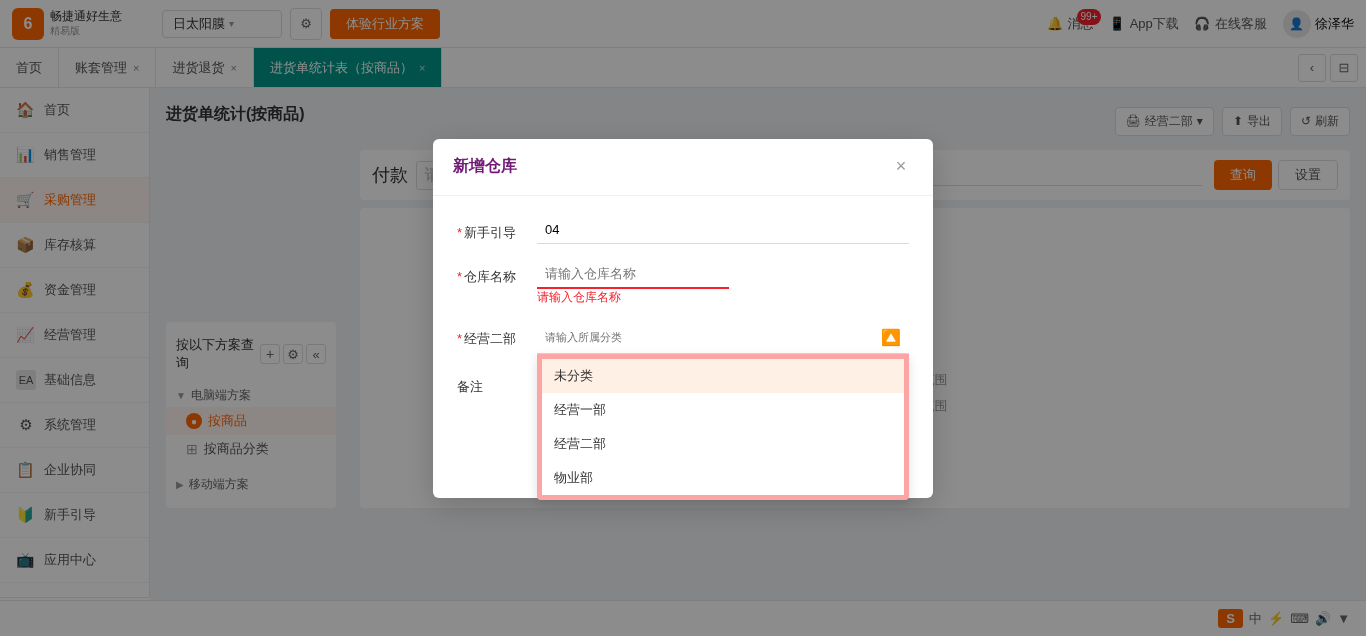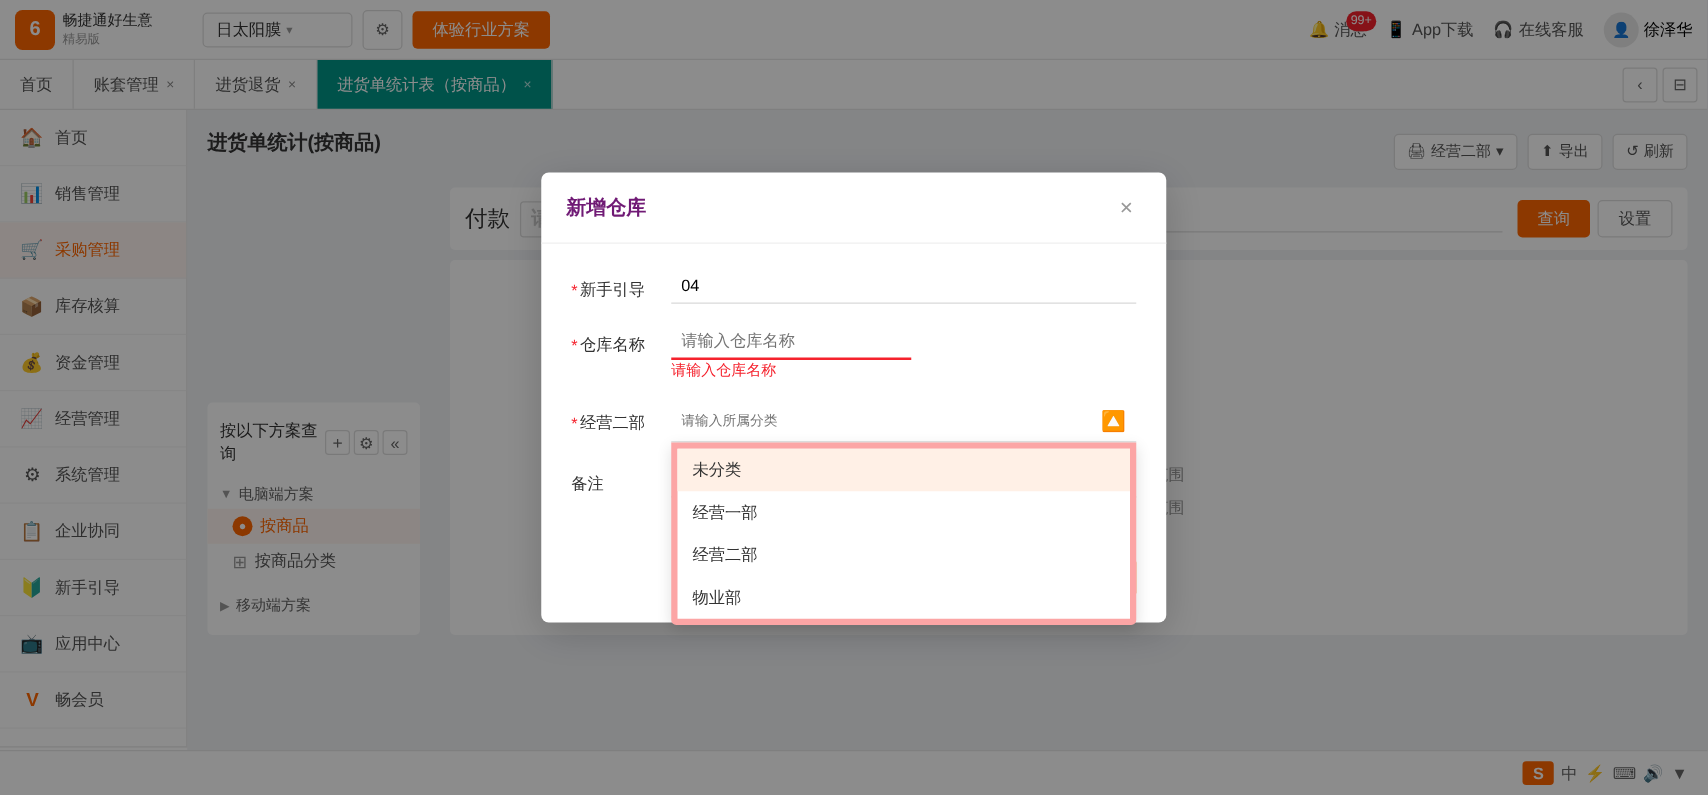--- a/index.html
+++ b/index.html
@@ -367,20 +367,24 @@
       <span class="sidebar-icon">📦</span>
       <span>库存核算</span>
     </div>
     <div class="sidebar-item">
       <span class="sidebar-icon">💰</span>
       <span>资金管理</span>
     </div>
     <div class="sidebar-item">
       <span class="sidebar-icon">📈</span>
       <span>经营管理</span>
+    </div>
+    <div class="sidebar-item">
+      <span class="sidebar-icon" style="font-size:11px;background:#e8e8e8;border-radius:3px;padding:1px 3px;">EA</span>
+      <span>基础信息</span>
     </div>
     <div class="sidebar-item">
       <span class="sidebar-icon">⚙</span>
       <span>系统管理</span>
     </div>
     <div class="sidebar-item">
       <span class="sidebar-icon">📋</span>
       <span>企业协同</span>
     </div>
     <div class="sidebar-item">

